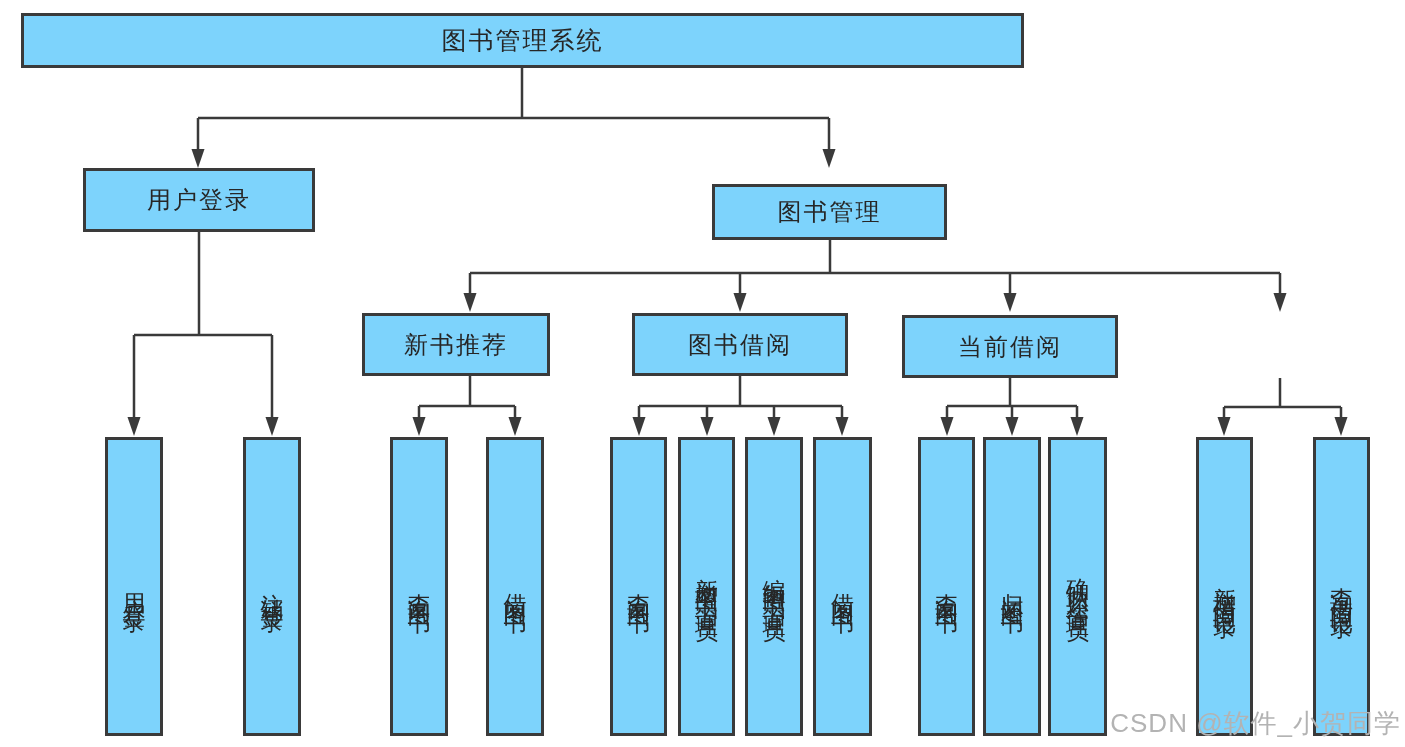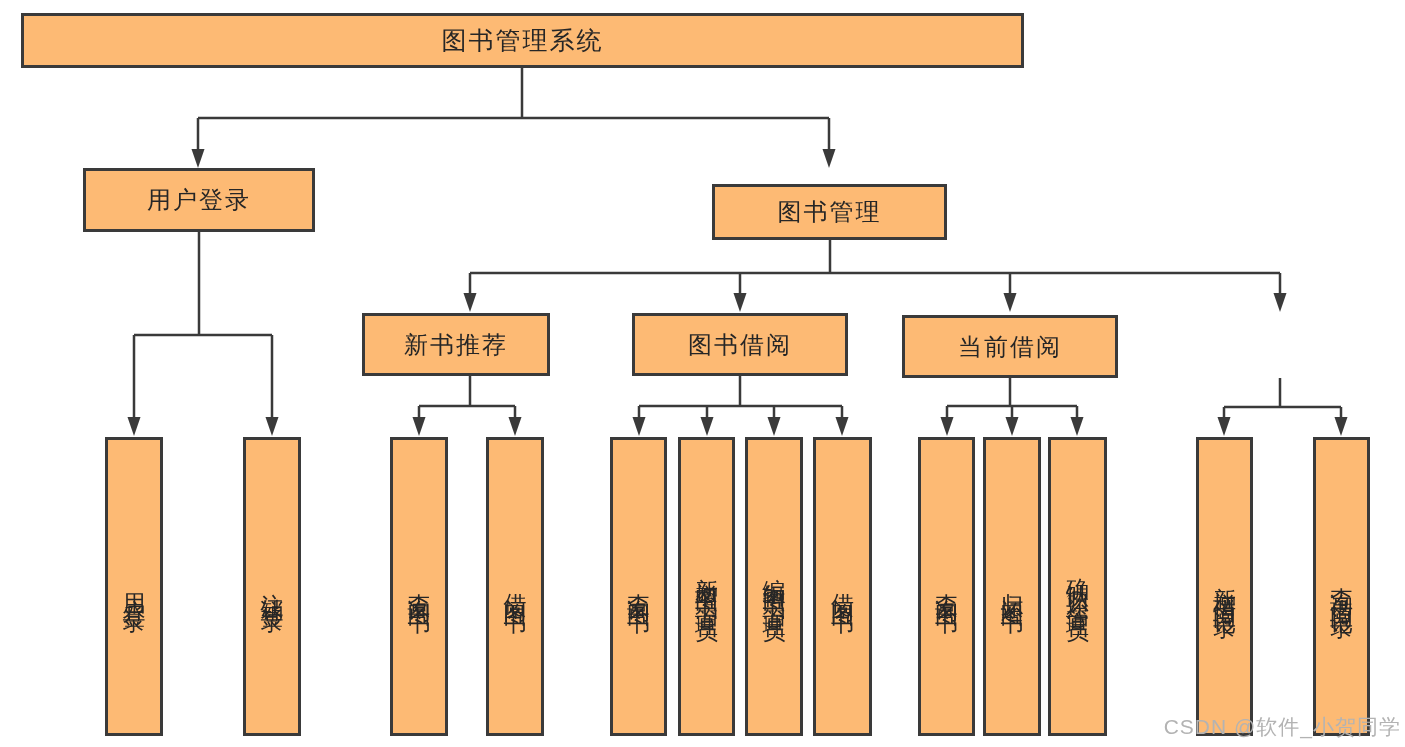--- a/index.html
+++ b/index.html
@@ -13,32 +13,32 @@
     width:1405px;height:747px;position:relative;overflow:hidden;
     background:var(--background);
     font-family:"Liberation Sans","DejaVu Sans",sans-serif;
   }
   .stage{position:absolute;inset:0;width:1405px;height:747px;}
   svg.connectors{position:absolute;left:0;top:0;z-index:0;}
   svg.connectors path{fill:none;stroke:var(--line);stroke-width:2.5;}
   svg.connectors polygon{fill:var(--line);stroke:none;}
   .node{
     position:absolute;z-index:1;box-sizing:border-box;
-    border:3px solid var(--line);background:#fdba74;color:var(--text);
+    border:3px solid var(--line);background:#7dd3fc;color:var(--text);
     display:flex;align-items:center;justify-content:center;text-align:center;
   }
   .h-node{font-size:24px;letter-spacing:2px;white-space:nowrap;}
   .root-node{font-size:25px;}
   .v-node{
     writing-mode:vertical-rl;text-orientation:mixed;
     font-size:23px;letter-spacing:6px;line-height:1;
   }
   .watermark{
     position:absolute;right:4px;bottom:6px;z-index:3;
-    color:var(--watermark);font-size:21px;letter-spacing:1px;white-space:nowrap;
+    color:var(--watermark);font-size:26px;letter-spacing:1px;white-space:nowrap;
   }
 </style>
 </head>
 <body>
 
 <div class="stage">
 
   <svg class="connectors" width="1405" height="747" viewBox="0 0 1405 747">
 
     <g>

